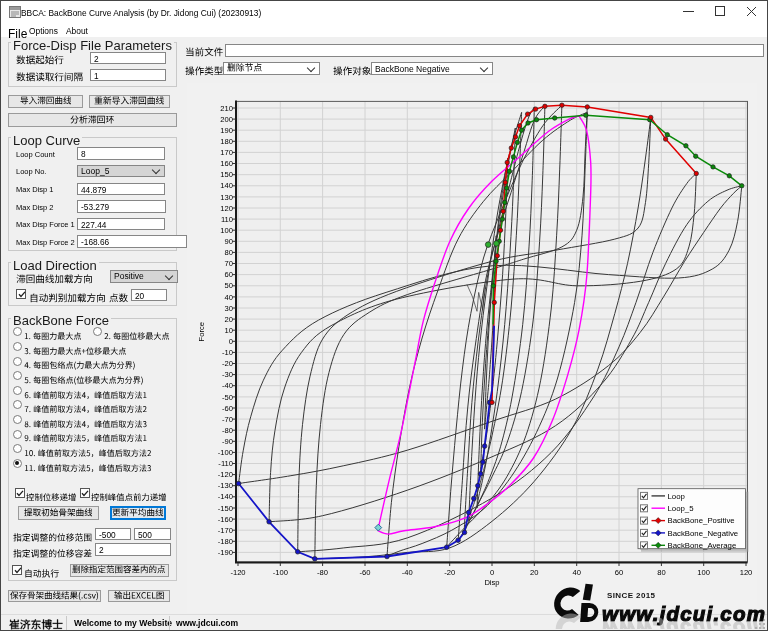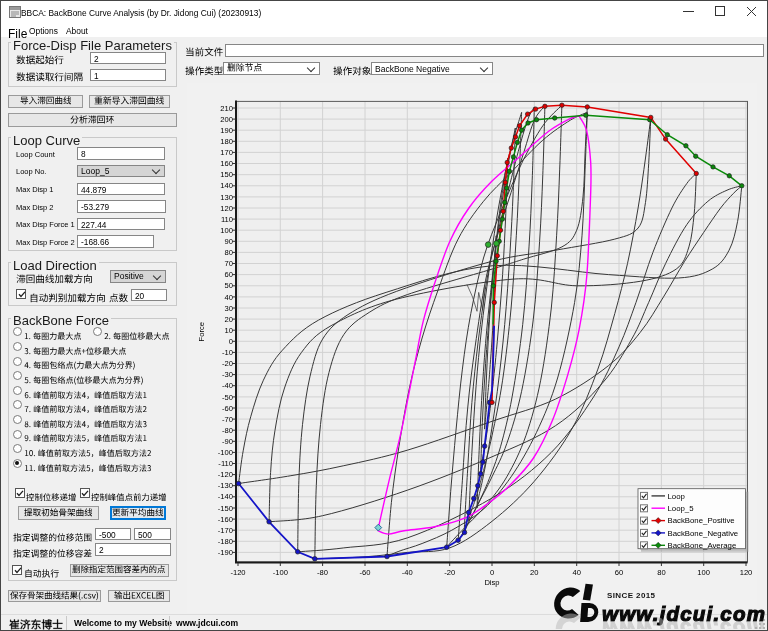--- a/index.html
+++ b/index.html
@@ -93,34 +93,34 @@
 <div class="inp" style="left:76px;top:146.0px;width:87.5px;height:12.5px">8</div>
 <div class="lbl" style="left:15px;top:167.0px">Loop No.</div>
 <div class="cmb" style="left:76px;top:163.5px;width:87.5px;height:12.5px;background:#d5d5d5">Loop_5<span class="chev"></span></div>
 <div class="lbl" style="left:15px;top:185.0px">Max Disp 1</div>
 <div class="inp" style="left:76px;top:181.5px;width:87.5px;height:12.5px">44.879</div>
 <div class="lbl" style="left:15px;top:202.5px">Max Disp 2</div>
 <div class="inp" style="left:76px;top:199.0px;width:89px;height:12.5px">-53.279</div>
 <div class="lbl" style="left:15px;top:220.0px">Max Disp Force 1</div>
 <div class="inp" style="left:76px;top:216.5px;width:87.5px;height:12.5px">227.44</div>
 <div class="lbl" style="left:15px;top:237.5px">Max Disp Force 2</div>
-<div class="inp" style="left:76px;top:234.0px;width:77px;height:12.5px">-168.66</div>
+<div class="inp" style="left:76px;top:234.0px;width:110px;height:12.5px">-168.66</div>
 <div class="gb" style="left:7px;top:261px;width:169px;height:44px"></div>
 <div class="gbl" style="left:10px;top:257.5px">Load Direction</div>
 <div class="abs" style="left:15px;top:270px"><svg class="ck" style="" width="76.8" height="10.9" viewBox="0 0 800 114">
       <use href="#q11" x="0"></use>
       <use href="#q12" x="100"></use>
       <use href="#q13" x="200"></use>
       <use href="#q14" x="300"></use>
       <use href="#q20" x="400"></use>
       <use href="#q21" x="500"></use>
       <use href="#q22" x="600"></use>
       <use href="#q23" x="700"></use>
     </svg></div>
-<div class="cmb" style="left:109px;top:269px;width:56px;height:12.5px;background:#d5d5d5">Positive<span class="chev"></span></div>
+<div class="cmb" style="left:109px;top:269px;width:68px;height:12.5px;background:#d5d5d5">Positive<span class="chev"></span></div>
 <div class="cb" style="left:15px;top:288px"></div>
 <svg class="abs" style="left:16.5px;top:290px" width="8" height="7" viewBox="0 0 8 7">
     <path d="M1 3.2l2 2.3L7 .8" stroke="#222" stroke-width="1.3" fill="none"></path>
   </svg>
 <div class="abs" style="left:28px;top:288.5px"><svg class="ck" style="" width="76.8" height="10.9" viewBox="0 0 800 114">
       <use href="#q24" x="0"></use>
       <use href="#q25" x="100"></use>
       <use href="#q26" x="200"></use>
       <use href="#q27" x="300"></use>
       <use href="#q20" x="400"></use>

